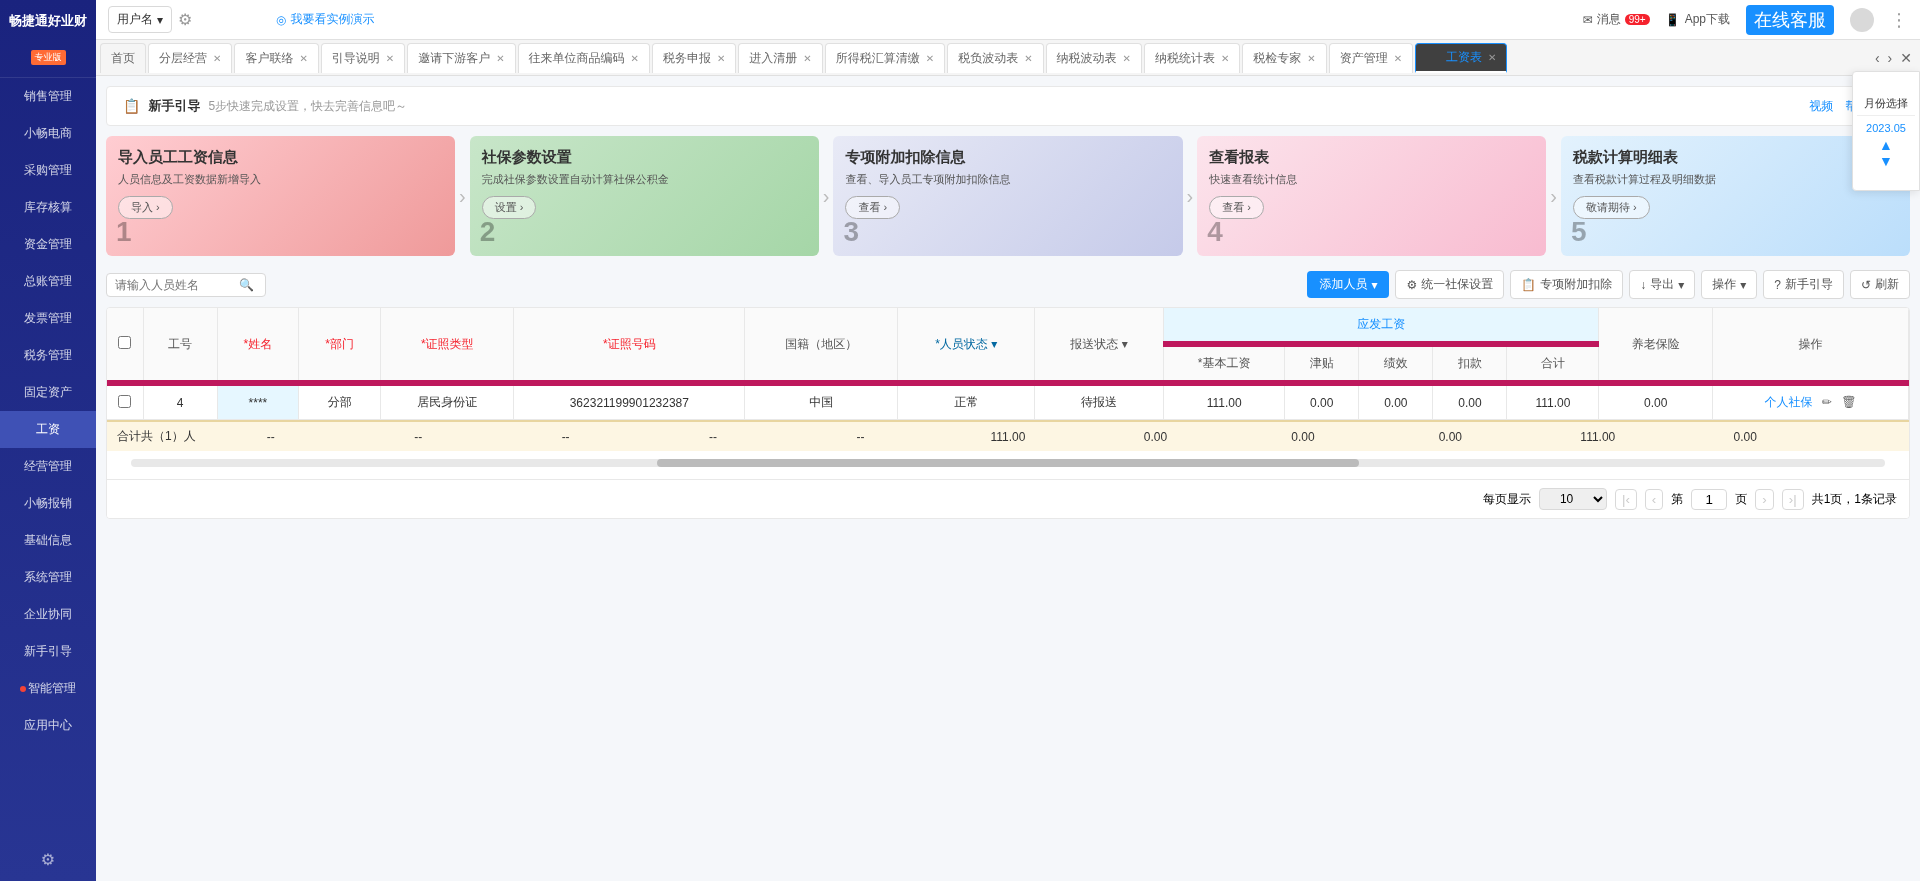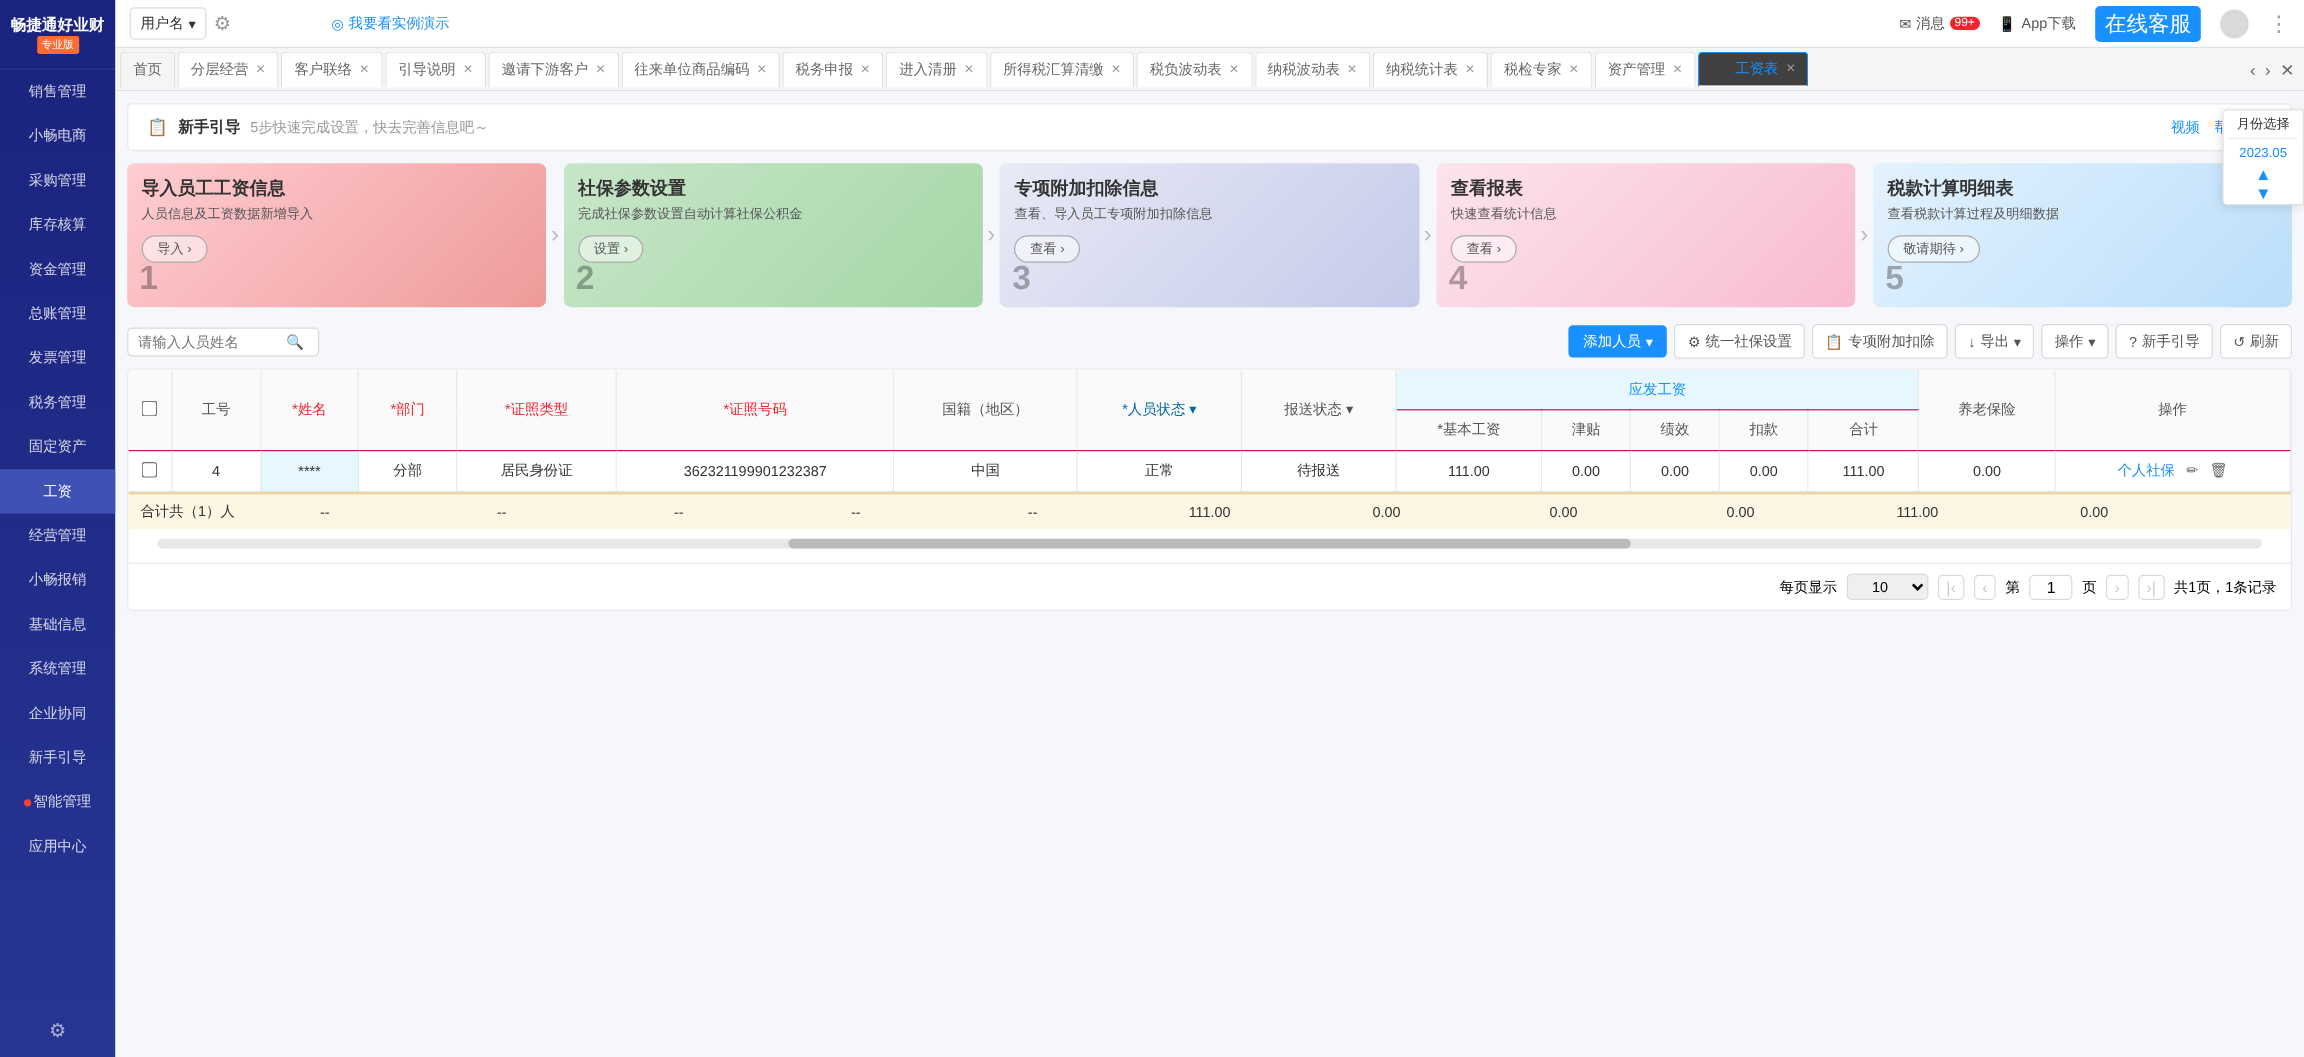--- a/index.html
+++ b/index.html
@@ -8,21 +8,21 @@
     
     .sidebar {
       position: fixed; left: 0; top: 0; width: 96px; height: 881px;
       background: linear-gradient(180deg, #1a237e 0%, #283593 100%);
       display: flex; flex-direction: column; z-index: 100;
     }
     .sidebar-logo {
       padding: 12px 8px; text-align: center; color: white; font-size: 11px;
       border-bottom: 1px solid rgba(255,255,255,0.1);
     }
-    .sidebar-edition { background: #ff6b35; color: white; font-size: 9px; padding: 1px 4px; border-radius: 2px; margin-top: 0; display: inline-block; }
+    .sidebar-edition { background: #ff6b35; color: white; font-size: 9px; padding: 1px 4px; border-radius: 2px; margin-top: 20px; display: inline-block; }
     .sidebar-item {
       padding: 10px 4px; text-align: center; color: rgba(255,255,255,0.8);
       cursor: pointer; font-size: 12px; transition: background 0.2s;
     }
     .sidebar-item.active { background: #3f51b5; color: white; }
     .sidebar-item .dot { width: 6px; height: 6px; background: #f44336; border-radius: 50%; display: inline-block; margin-right: 2px; }
     .sidebar-bottom { margin-top: auto; }
     .sidebar-gear { padding: 12px; text-align: center; color: rgba(255,255,255,0.6); cursor: pointer; font-size: 16px; }
 
     
@@ -128,21 +128,21 @@
     }
 
     
     .data-table {
       background: #fff; border: 1px solid #e8e8e8; border-radius: 4px; overflow: hidden;
     }
     .table-wrap { overflow-x: auto; }
     table { width: 100%; border-collapse: collapse; font-size: 12px; }
     thead tr { background: #fafafa; }
     thead th {
-      padding: 8px 10px; text-align: center; border-bottom: 1px solid #be185d;
+      padding: 8px 10px; text-align: center; border-bottom: 6px solid #be185d;
       border-right: 1px solid #e8e8e8; color: #555; font-weight: normal; white-space: nowrap;
     }
     tbody td {
       padding: 8px 10px; text-align: center; border-bottom: 1px solid #e8e8e8;
       border-right: 1px solid #e8e8e8; color: #333;
     }
     .action-link { color: #1890ff; cursor: pointer; margin: 0 3px; }
     .action-icon { color: #666; cursor: pointer; margin: 0 3px; }
 
     
@@ -161,23 +161,23 @@
     }
     .page-btn {
       border: 1px solid #d9d9d9; background: #fff; border-radius: 4px;
       padding: 2px 6px; cursor: pointer; color: #555;
     }
     .page-btn:disabled { color: #ccc; cursor: default; }
     .page-input { border: 1px solid #d9d9d9; border-radius: 4px; width: 36px; text-align: center; padding: 2px 4px; }
 
     
     .month-panel {
-      position: fixed; right: 0; top: 91px; width: 68px; background: #fff;
+      position: fixed; right: 0; top: 71px; width: 68px; background: #fff;
       border: 1px solid #e0e0e0; border-radius: 4px 0 0 4px; box-shadow: -2px 2px 8px rgba(0,0,0,0.1);
-      z-index: 200; padding: 0 4px;
+      z-index: 200; padding: 20px 4px;
     }
     .month-panel-title { font-size: 11px; color: #333; text-align: center; padding: 4px; border-bottom: 1px solid #eee; margin-bottom: 4px; }
     .month-panel-year { font-size: 11px; color: #1890ff; text-align: center; padding: 2px; }
     .month-nav { display: flex; justify-content: center; gap: 4px; margin: 2px 0; }
     .month-nav-btn { background: none; border: none; cursor: pointer; color: #1890ff; font-size: 14px; line-height: 1; }
     .month-item {
       text-align: center; padding: 4px 2px; font-size: 12px; cursor: pointer; color: #555;
       border-radius: 3px; margin: 1px 0;
     }
     .month-item.active { background: #1890ff; color: white; border-radius: 3px; }

